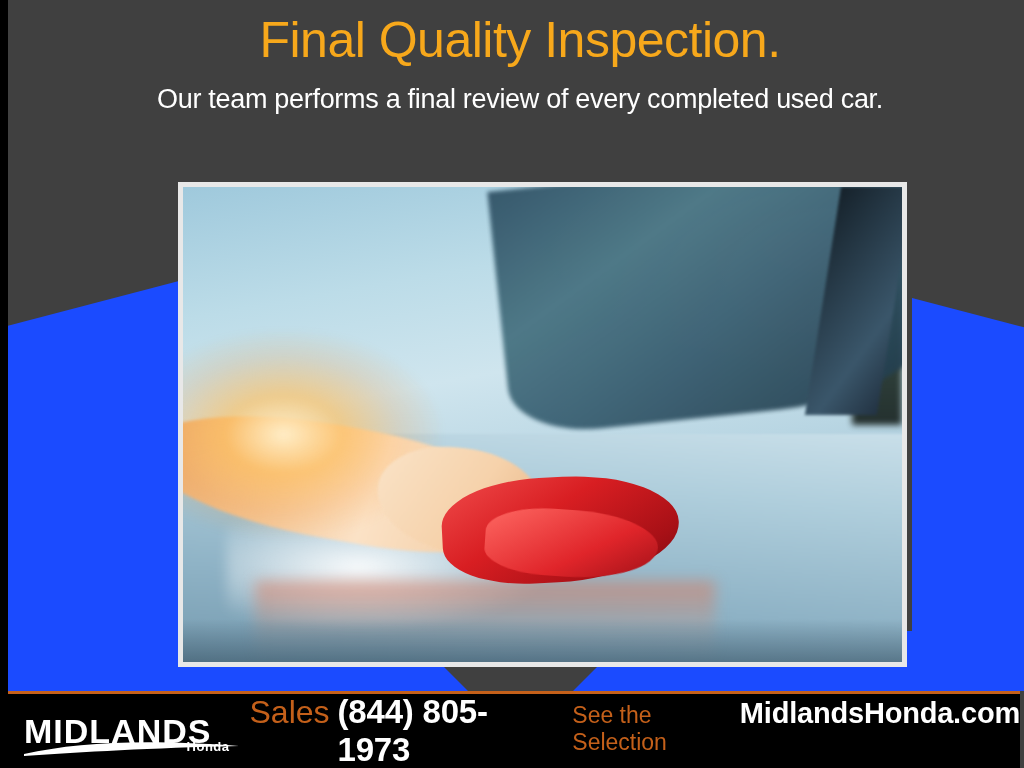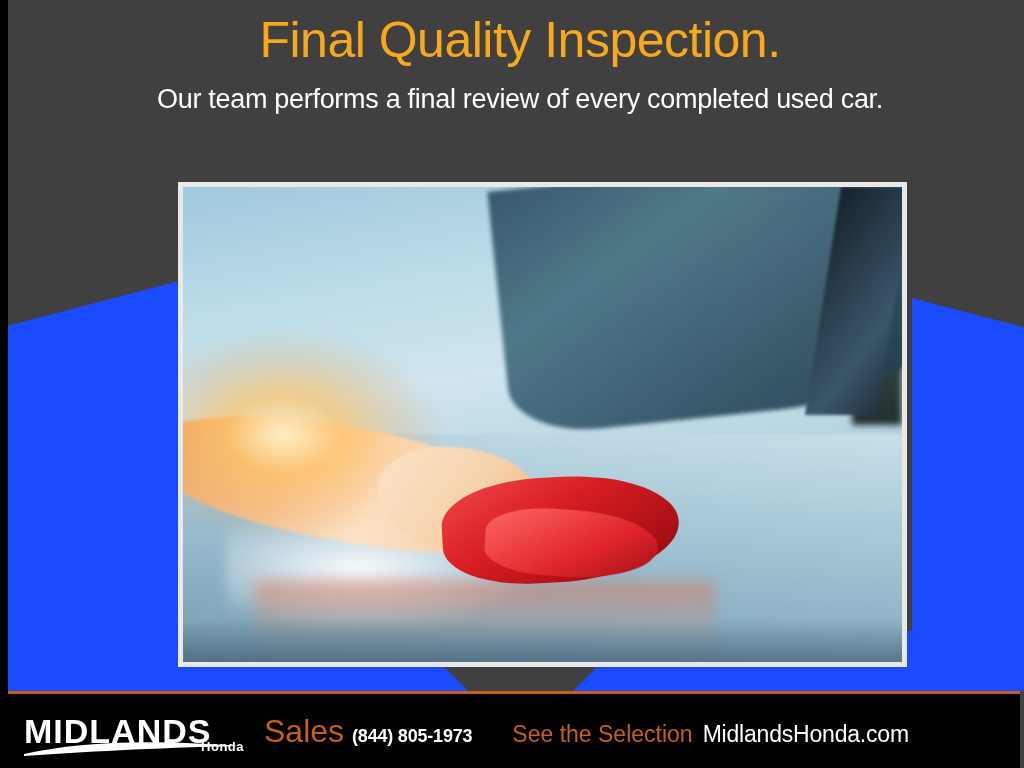--- a/index.html
+++ b/index.html
@@ -195,35 +195,35 @@
   }
   .bar-text { display:flex; align-items:baseline; gap:0; padding-left:6px; }
   .sales-label {
     color:#C4601A;
     font-size:32px;
     font-weight:400;
     margin-right:8px;
   }
   .phone {
     color:#FFFFFF;
-    font-size:18px;
+    font-size:33px;
     font-weight:700;
     letter-spacing:-0.2px;
   }
   .see-label {
     color:#C4601A;
     font-size:23px;
     font-weight:400;
     margin-left:40px;
     margin-right:10px;
   }
   .website {
     color:#FFFFFF;
-    font-size:23px;
-    font-weight:400;
+    font-size:29px;
+    font-weight:700;
     letter-spacing:-0.2px;
   }
 </style>
 </head>
 <body>
 
 <div class="ad">
 
   <div class="headline">Final Quality Inspection.</div>
   <div class="subhead">Our team performs a final review of every completed used car.</div>

